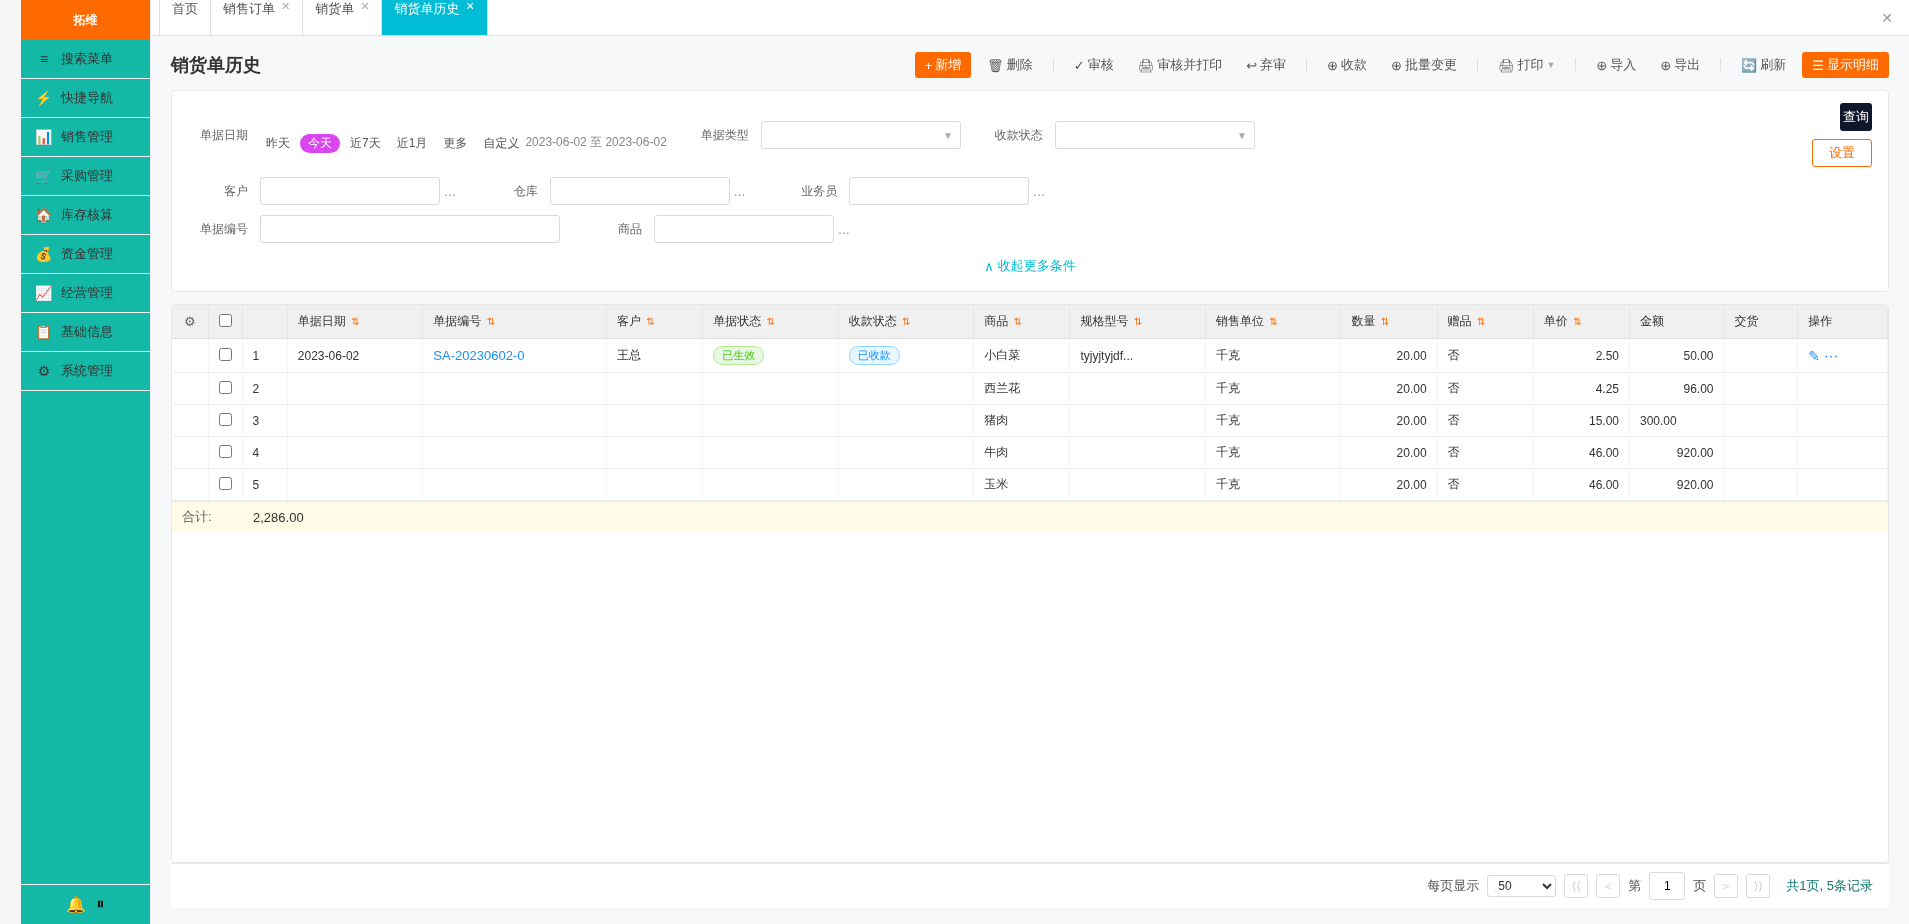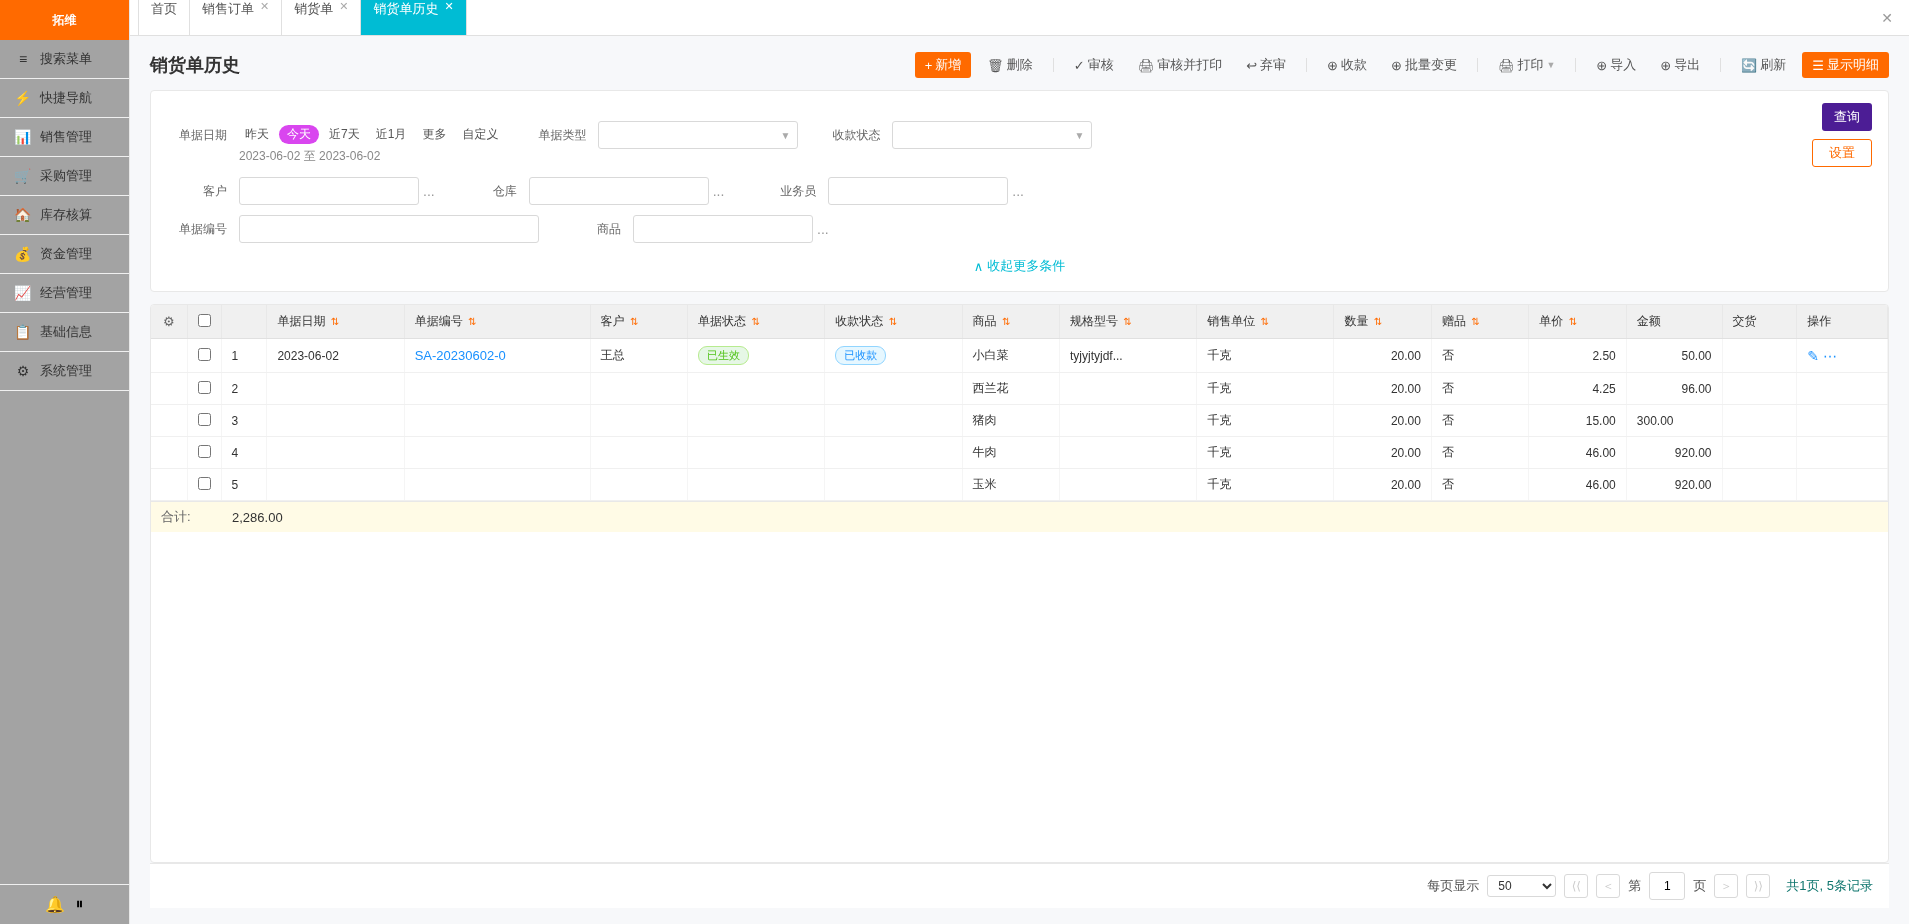--- a/index.html
+++ b/index.html
@@ -1,25 +1,26 @@
 <!DOCTYPE html>
 <html><head>
   <meta charset="utf-8">
   <style>
     * { box-sizing: border-box; margin: 0; padding: 0; font-family: 'Microsoft YaHei', Arial, sans-serif; font-size: 13px; }
     body { display: flex; height: 924px; overflow: hidden; background: #f5f5f5; }
 
     
     .sidebar {
       width: 130px;
-      background: #a3a3a3;
+      background: #14b8a6;
       border-right: 1px solid #e8e8e8;
       display: flex;
       flex-direction: column;
       flex-shrink: 0;
+      margin-left: 21px;
     }
     .sidebar-logo {
       height: 40px;
       background: #ff6a00;
       display: flex;
       align-items: center;
       justify-content: center;
       color: #fff;
       font-size: 12px;
       font-weight: bold;
@@ -152,21 +153,21 @@
       color: #333;
       background: #fff;
       width: 180px;
       position: relative;
       display: flex;
       align-items: center;
       cursor: pointer;
     }
     .date-group {
       display: flex;
-      flex-direction: column;
+      flex-direction: row;
       margin-top: 20px;
     }
     .date-chips {
       display: flex;
       gap: 4px;
       margin-bottom: 4px;
     }
     .date-chip {
       padding: 1px 6px;
       border-radius: 3px;
@@ -180,25 +181,25 @@
     .collapse-btn {
       display: flex;
       align-items: center;
       gap: 4px;
       color: #00bcd4;
       cursor: pointer;
       font-size: 12px;
       padding: 4px 0;
     }
     .query-btn {
-      background: #4c1d95;
+      background: #0f172a;
       color: #fff;
       border: none;
       border-radius: 3px;
-      padding: 5px 12px;
+      padding: 5px 3px;
       cursor: pointer;
       font-size: 13px;
     }
     .set-btn {
       background: #fff;
       color: #ff6a00;
       border: 1px solid #ff6a00;
       border-radius: 3px;
       padding: 4px 16px;
       cursor: pointer;

